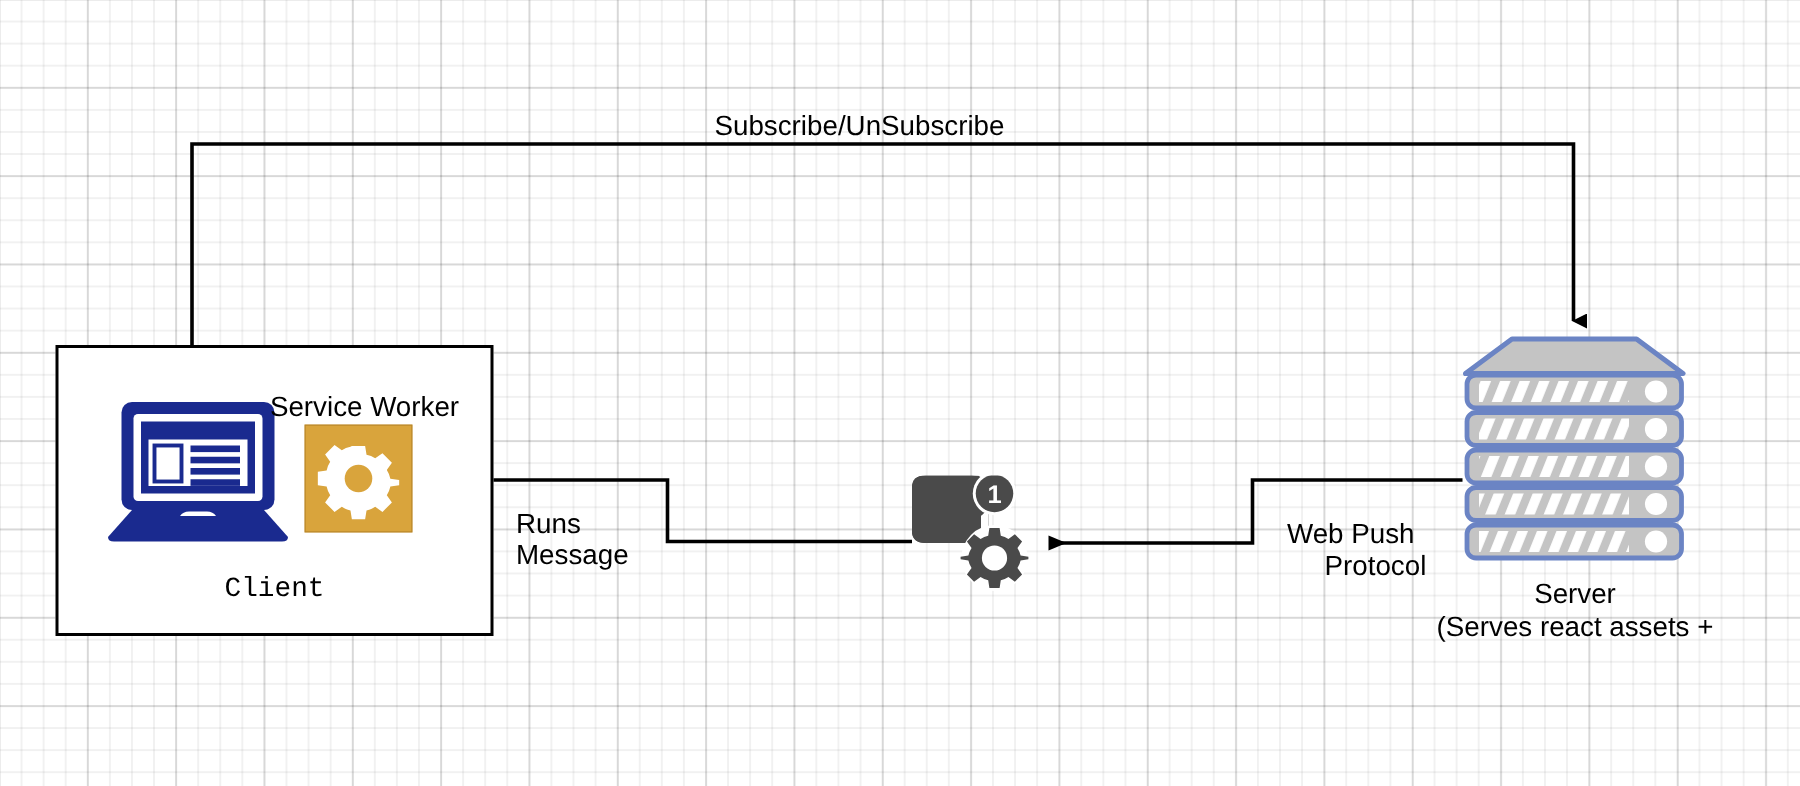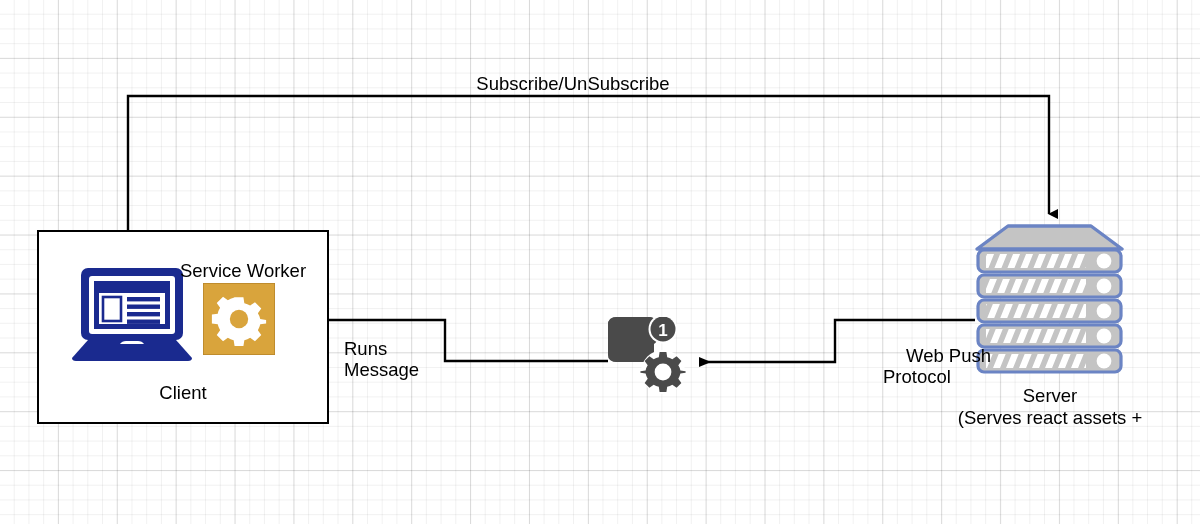--- a/index.html
+++ b/index.html
@@ -114,21 +114,21 @@
           A 19.5,19.5 0 0 1 -25.0,6.3 L -31.9,5.2 L -31.9,-5.2 L -25.0,-6.3
           A 19.5,19.5 0 0 1 -22.2,-13.1 L -26.2,-18.8 L -18.8,-26.2 L -13.1,-22.2
           A 19.5,19.5 0 0 1 -6.3,-25.0 Z" transform="scale(0.85)"></path>
         <circle cx="0" cy="0" r="9.2" fill="#d9a43c"></circle>
       </g>
     </svg>
   </div>
 
   <div class="lbl lbl-c" style="left:143px;top:245px;width:200px;margin-top:15px;">Service Worker</div>
 
-  <div class="lbl lbl-c" style="left:83px;top:382px;width:200px;">Client</div>
+  <div class="lbl lbl-c" style="left:83px;top:382px;width:200px;font-family:Liberation Mono, monospace;">Client</div>
 
   <div id="push-service">
     <svg viewBox="0 0 82 82" width="82" height="82" xmlns="http://www.w3.org/2000/svg">
 
       <path d="M0,8 Q0,0 9,0 L42,0 Q51,0 51,8 L51,37 Q51,45 42,45 L9,45 Q0,45 0,37 Z" fill="#4a4a4a"></path>
 
       <path d="M44,0 L51,0 L51,45 L40,45 L40,30 Q52,26 52,14 Q52,4 44,0 Z" fill="#ffffff"></path>
       <path d="M0,8 Q0,0 9,0 L40,0 Q46,0 46,7 L46,38 Q46,45 39,45 L9,45 Q0,45 0,37 Z" fill="#4a4a4a"></path>
 
       <circle cx="55" cy="12" r="14.5" fill="#ffffff"></circle>
@@ -191,16 +191,16 @@
   </div>
 
   <div class="lbl lbl-c" style="left:935px;top:385px;width:230px;text-align:center;">Server</div>
   <div class="lbl lbl-c" style="left:925px;top:407px;width:250px;">(Serves react assets +</div>
 
   <div class="lbl lbl-c" style="left:423px;top:73px;width:300px;">Subscribe/UnSubscribe</div>
 
   <div class="lbl" style="left:344px;top:338px;">Runs</div>
   <div class="lbl" style="left:344px;top:359px;">Message</div>
 
-  <div class="lbl" style="left:858px;top:345px;margin-left:48px;">Web Push</div>
+  <div class="lbl" style="left:858px;top:345px;">Web Push</div>
   <div class="lbl" style="left:858px;top:366px;margin-left:25px;">Protocol</div>
 
 </div>
 
 </body></html>

